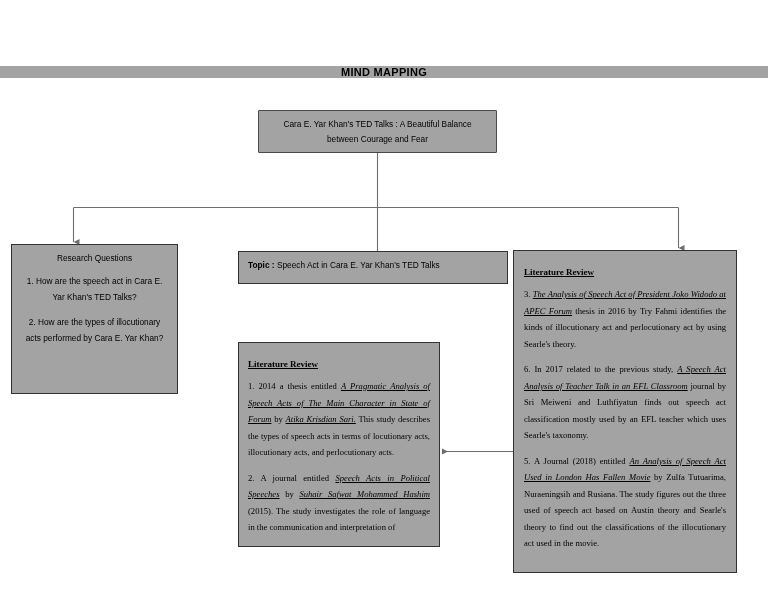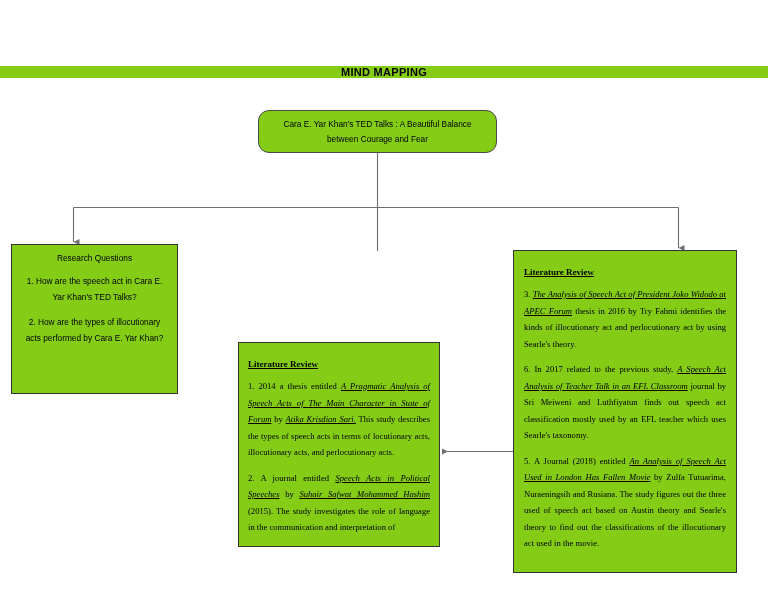--- a/index.html
+++ b/index.html
@@ -25,42 +25,42 @@
     position: absolute;
     left: 0; top: 0;
     width: 768px;
     height: 594px;
     pointer-events: none;
   }
 
   .node {
     position: absolute;
     box-sizing: border-box;
-    background: #84cc16;
+    background: #a3a3a3;
   }
 
   
   #page-title {
     left: 0;
     top: 66px;
     width: 768px;
     text-align: center;
     font-size: 11px;
     font-weight: bold;
     letter-spacing: 0.3px;
   }
 
   
   #root-node {
     left: 258px;
     top: 110px;
     width: 239px;
     height: 43px;
     border: 1px solid #4a4a4a;
-    border-radius: 11px;
+    border-radius: 1px;
     display: flex;
     align-items: center;
     justify-content: center;
   }
   #root-node .root-text {
     font-size: 8.3px;
     line-height: 15px;
     text-align: center;
     padding: 0 10px;
   }
@@ -180,20 +180,26 @@
   <div class="node" id="root-node">
     <div class="root-text">Cara E. Yar Khan's TED Talks : A Beautiful Balance between Courage and Fear</div>
   </div>
 
   <div class="node" id="research-questions-box">
     <div class="rq-heading">Research Questions</div>
     <div class="rq-item">1. How are the speech act in Cara E. Yar Khan's TED Talks?</div>
     <div class="rq-item">2. How are the types of illocutionary acts performed by Cara E. Yar Khan?</div>
   </div>
 
+  <div class="node" id="topic-box">
+    <div class="topic-line">
+      <span class="topic-label">Topic :</span>
+      <span>Speech Act in Cara E. Yar Khan's TED Talks</span>
+    </div>
+  </div>
 
   <div class="node lit-box" id="lit-review-middle">
     <div class="lit-heading">Literature Review</div>
 
     <div class="lit-item">
       <span>1. 2014 a thesis entitled </span><span class="it">A Pragmatic Analysis of Speech Acts of The Main Character in State of Forum</span><span> by </span><span class="it">Atika Krisdian Sari.</span><span> This study describes the types of speech acts in terms of locutionary acts, illocutionary acts, and perlocutionary acts.</span>
     </div>
 
     <div class="lit-item">
       <span>2. A journal entitled </span><span class="it">Speech Acts in Political Speeches</span><span> by </span><span class="it">Suhair Safwat Mohammed Hashim</span><span> (2015). The study investigates the role of language in the communication and interpretation of</span>

